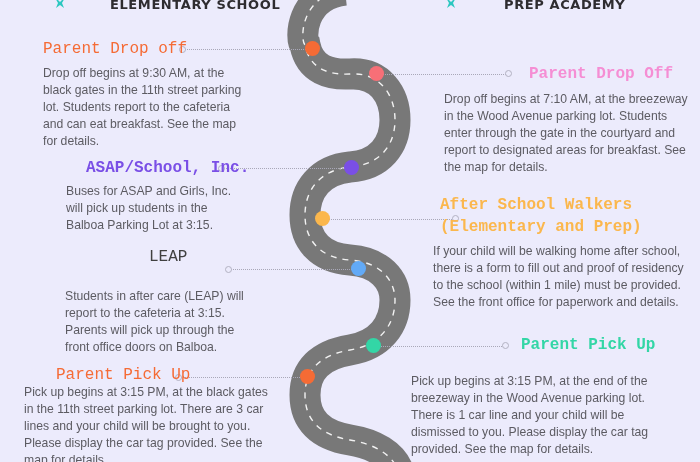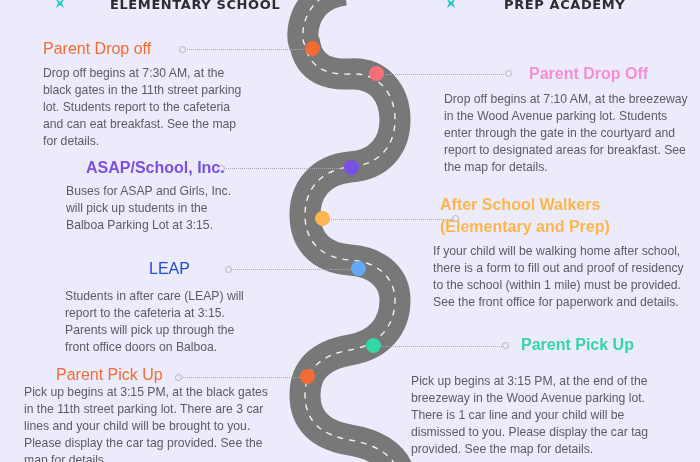--- a/index.html
+++ b/index.html
@@ -7,21 +7,21 @@
     width:700px; height:462px; overflow:hidden; position:relative;
     background:#ecebfc;
     font-family:"Liberation Sans", "DejaVu Sans", sans-serif;
   }
   .hdr {
     position:absolute; top:-3px; font-weight:bold; color:#2e2c30;
     font-family:"DejaVu Sans", sans-serif; font-size:13px; letter-spacing:0.6px;
   }
   .logo { position:absolute; top:-6px; width:14px; height:14px; }
   .road { position:absolute; left:0; top:0; }
-  .title { position:absolute; font-size:16px; white-space:nowrap; line-height:18px; }
+  .title { position:absolute; font-size:16px; white-space:nowrap; line-height:18px;font-family:Liberation Mono, monospace; }
   .title.bold { font-weight:bold; }
   .body {
     position:absolute; font-size:12.2px; line-height:17px; color:#5c5b62;
   }
   .center { text-align:left; }
   .conn {
     position:absolute; height:0; border-top:1px dotted #a9a8b8;
   }
   .cend {
     position:absolute; width:5px; height:5px; border:1px solid #b3b2c2;
@@ -69,26 +69,26 @@
 
 <div class="dot" style="left:305px; top:41px; background:#f56b35"></div>
 <div class="dot" style="left:369px; top:66px; background:#f76f77"></div>
 <div class="dot" style="left:344px; top:160px; background:#7a4fe6"></div>
 <div class="dot" style="left:315px; top:211px; background:#fbb74d"></div>
 <div class="dot" style="left:351px; top:261px; background:#62aaf7"></div>
 <div class="dot" style="left:366px; top:338px; background:#33d6a6"></div>
 <div class="dot" style="left:300px; top:369px; background:#f56b35"></div>
 
 <div class="title" style="left:43px; top:40px; color:#f56b35">Parent Drop off</div>
-<div class="body" style="left:43px; top:65px; width:200px">Drop off begins at 7:30 AM, at the black gates in the 11th street parking lot.  Students report to the cafeteria and can eat breakfast.  See the map for details.</div>
+<div class="body" style="left:43px; top:65px; width:200px">Drop off begins at 9:30 AM, at the black gates in the 11th street parking lot.  Students report to the cafeteria and can eat breakfast.  See the map for details.</div>
 
 <div class="title bold" style="left:86px; top:159px; color:#7a4fe6">ASAP/School, Inc.</div>
 <div class="body" style="left:66px; top:183px; width:175px">Buses for ASAP and Girls, Inc. will pick up students in the Balboa Parking Lot at 3:15.</div>
 
-<div class="title" style="left:149px; top:260px; color:#1d4ed8">LEAP</div>
+<div class="title" style="left:149px; top:248px; color:#404040">LEAP</div>
 <div class="body" style="left:65px; top:288px; width:195px">Students in after care (LEAP) will report to the cafeteria at 3:15.  Parents will pick up through the front office doors on Balboa.</div>
 
 <div class="title" style="left:56px; top:366px; color:#f56b35">Parent Pick Up</div>
 <div class="body" style="left:24px; top:384px; width:255px">Pick up begins at 3:15 PM, at the black gates in the 11th street parking lot.  There are 3 car lines and your child will be brought to you.  Please display the car tag provided.  See the map for details.</div>
 
 <div class="title bold" style="left:529px; top:65px; color:#f58ed4">Parent Drop Off</div>
 <div class="body" style="left:444px; top:91px; width:245px">Drop off begins at 7:10 AM, at the breezeway in the Wood Avenue parking lot.  Students enter through the gate in the courtyard and report to designated areas for breakfast.  See the map for details.</div>
 
 <div class="title bold center" style="left:440px; width:240px; top:196px; color:#fbb74d">After School Walkers</div>
 <div class="title bold center" style="left:440px; width:240px; top:218px; color:#fbb74d">(Elementary and Prep)</div>

